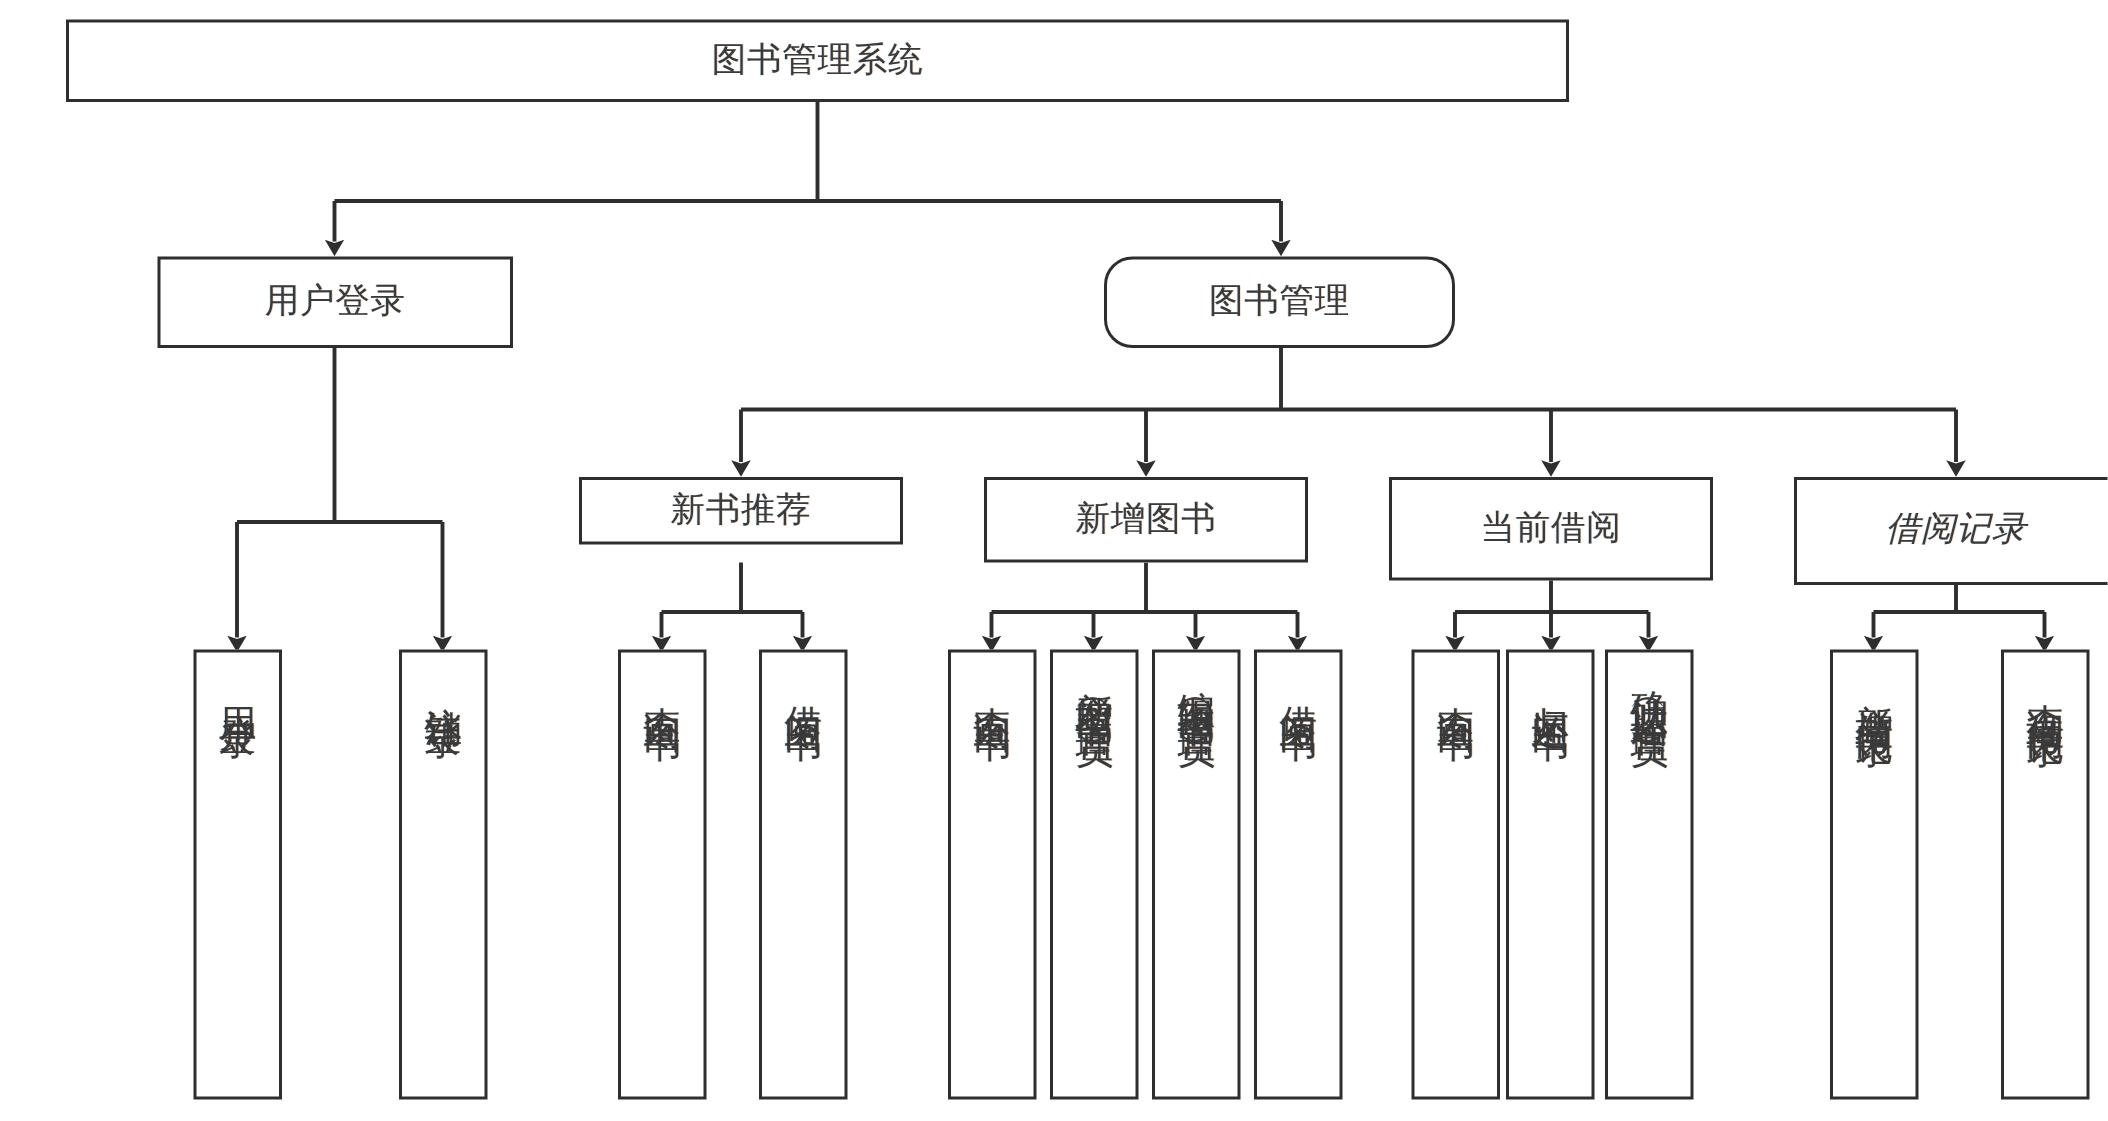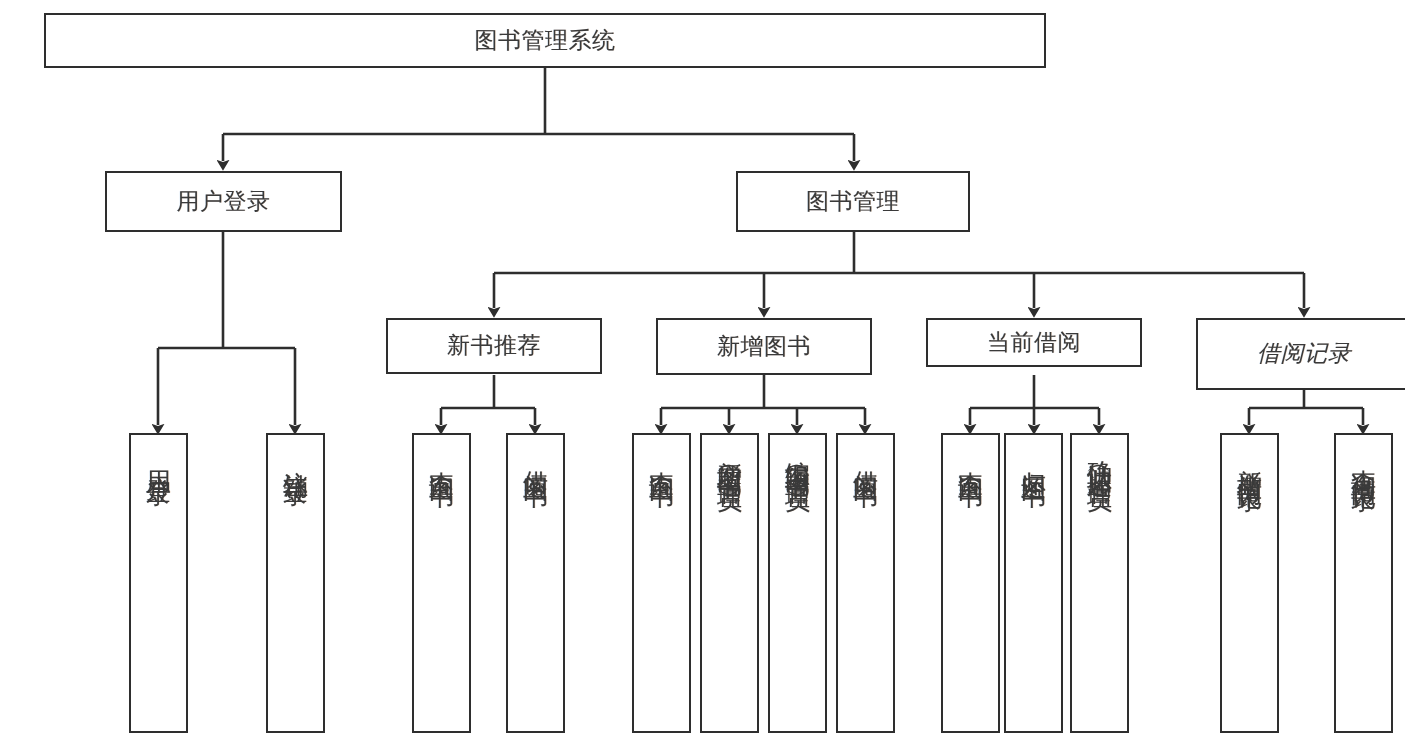--- a/index.html
+++ b/index.html
@@ -119,33 +119,33 @@
   </svg>
 
   <div class="node horiz" style="left:20px;top:13px;width:1002px;height:55px;">
     <span class="node-label">图书管理系统</span>
   </div>
 
   <div class="node horiz" style="left:81px;top:171px;width:237px;height:61px;">
     <span class="node-label">用户登录</span>
   </div>
 
-  <div class="node horiz" style="left:712px;top:171px;width:234px;height:61px;">
+  <div class="node horiz" style="left:712px;top:171px;width:234px;height:61px;border-radius:19px;">
     <span class="node-label">图书管理</span>
   </div>
 
-  <div class="node horiz" style="left:362px;top:318px;width:216px;height:56px;">
+  <div class="node horiz" style="left:362px;top:318px;width:216px;height:45px;">
     <span class="node-label">新书推荐</span>
   </div>
 
   <div class="node horiz" style="left:632px;top:318px;width:216px;height:57px;">
     <span class="node-label">新增图书</span>
   </div>
 
-  <div class="node horiz" style="left:902px;top:318px;width:216px;height:49px;">
+  <div class="node horiz" style="left:902px;top:318px;width:216px;height:69px;">
     <span class="node-label">当前借阅</span>
   </div>
 
   <div class="node horiz" style="left:1172px;top:318px;width:216px;height:72px;font-style:italic;">
     <span class="node-label">借阅记录</span>
   </div>
 
   <div class="node vert" style="left:105px;top:433px;width:59px;height:300px;">
     <span class="node-label">用户登录</span>
   </div>

